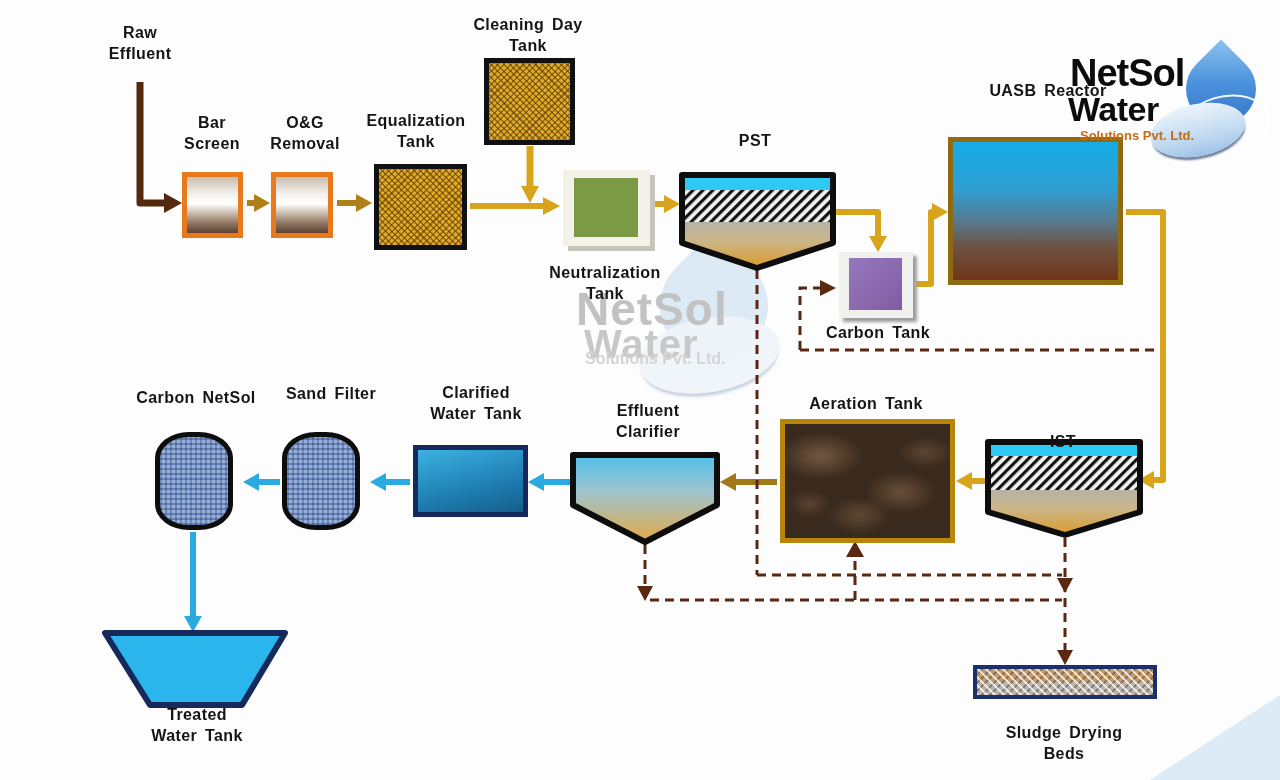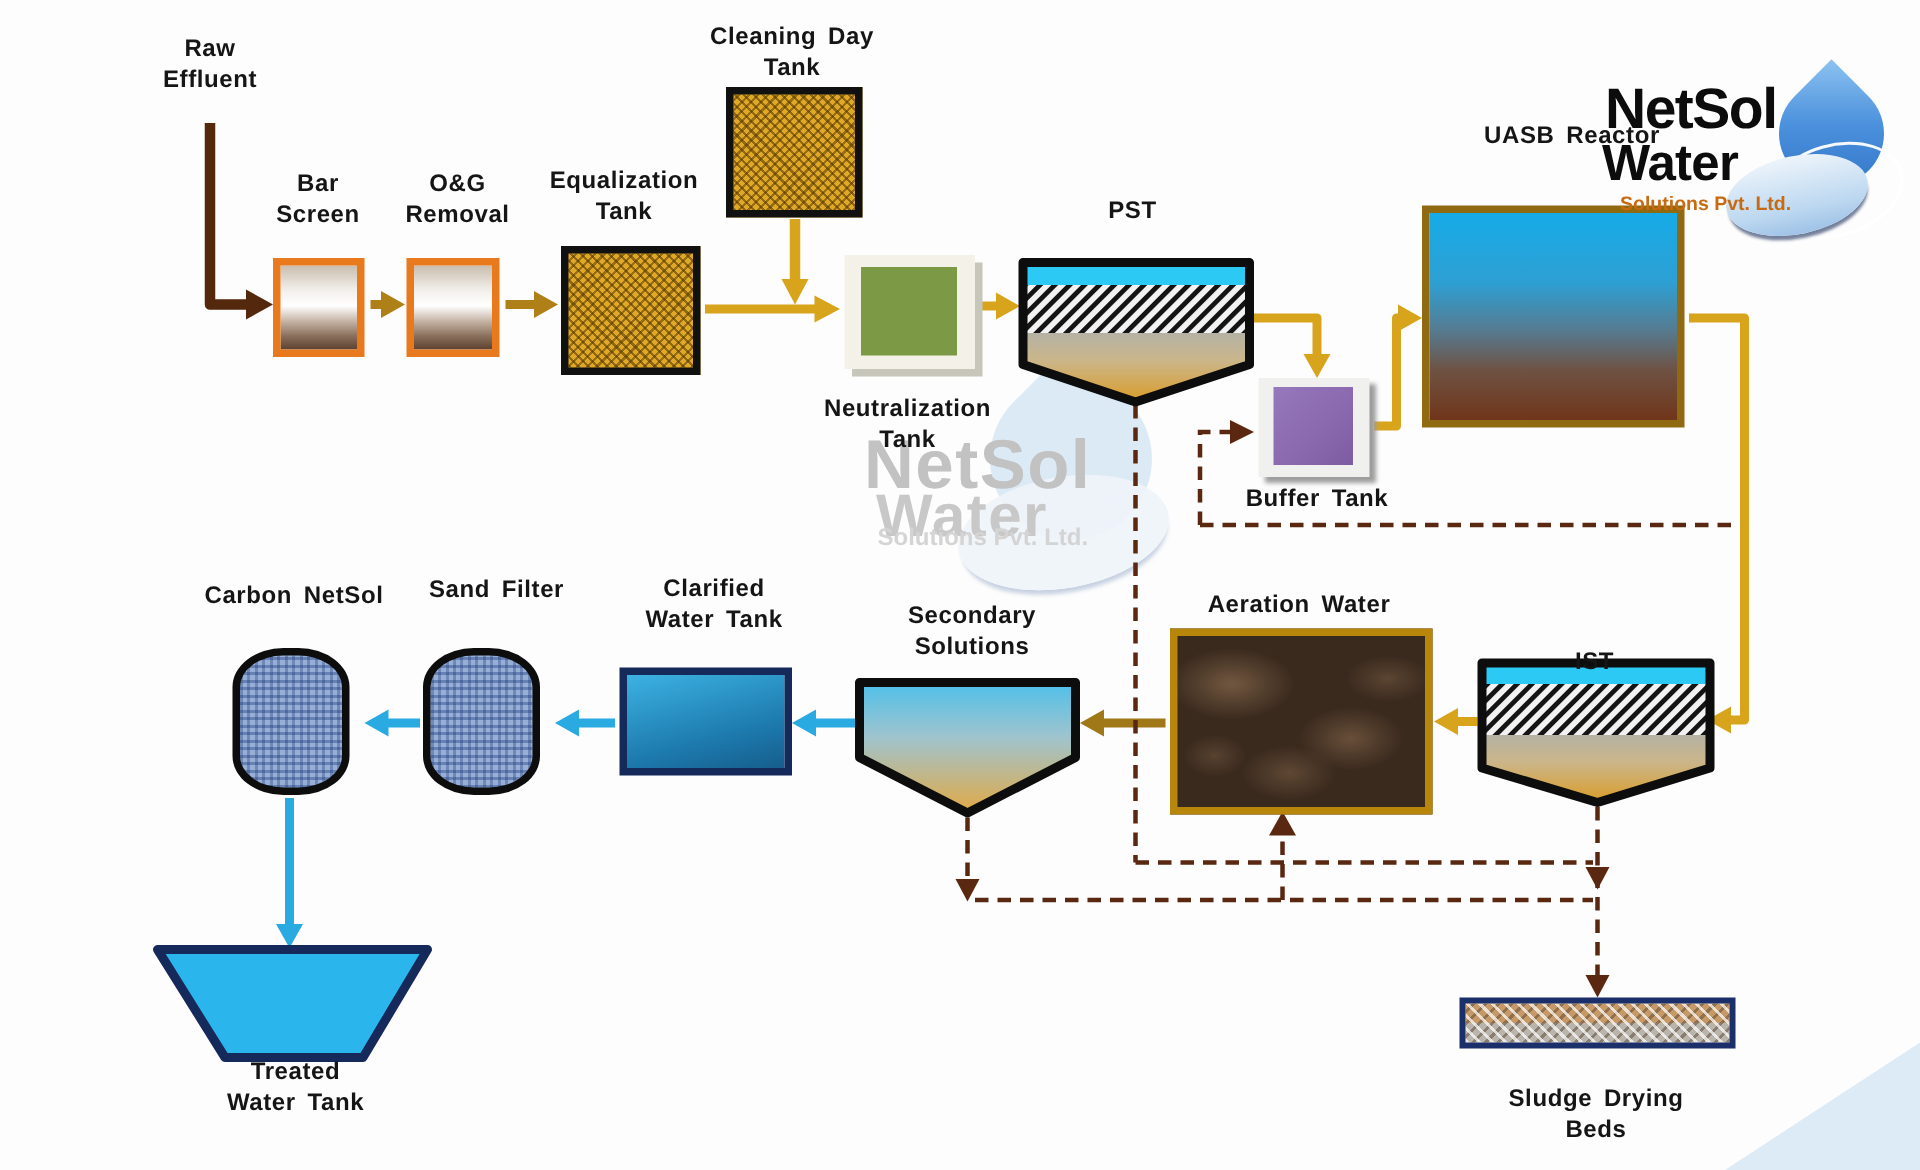--- a/index.html
+++ b/index.html
@@ -222,25 +222,25 @@
   <div class="tank filter" style="left:282px;top:432px;width:78px;height:98px;"></div>
   <div class="tank sludgebed" style="left:973px;top:665px;width:184px;height:34px;"></div>
 
   <div class="lbl" style="left:140px;top:22px;width:80px;">Raw Effluent</div>
   <div class="lbl" style="left:212px;top:112px;width:66px;text-align:center;">Bar Screen</div>
   <div class="lbl" style="left:305px;top:112px;width:78px;">O&amp;G Removal</div>
   <div class="lbl" style="left:416px;top:110px;width:112px;">Equalization Tank</div>
   <div class="lbl" style="left:528px;top:14px;width:136px;">Cleaning Day Tank</div>
   <div class="lbl" style="left:605px;top:262px;width:130px;">Neutralization Tank</div>
   <div class="lbl" style="left:755px;top:130px;width:70px;">PST</div>
-  <div class="lbl" style="left:878px;top:322px;width:130px;">Buffer Tank</div>
+  <div class="lbl" style="left:878px;top:322px;width:130px;">Carbon Tank</div>
   <div class="lbl" style="left:1048px;top:80px;width:180px;">UASB Reactor</div>
   <div class="lbl" style="left:1063px;top:411px;width:70px;margin-top:20px;">IST</div>
-  <div class="lbl" style="left:866px;top:393px;width:160px;">Aeration Water</div>
-  <div class="lbl" style="left:648px;top:400px;width:105px;">Secondary Solutions</div>
+  <div class="lbl" style="left:866px;top:393px;width:160px;">Aeration Tank</div>
+  <div class="lbl" style="left:648px;top:400px;width:105px;">Effluent Clarifier</div>
   <div class="lbl" style="left:476px;top:382px;width:110px;">Clarified Water Tank</div>
   <div class="lbl" style="left:331px;top:383px;width:120px;">Sand Filter</div>
   <div class="lbl" style="left:196px;top:387px;width:140px;">Carbon NetSol</div>
   <div class="lbl" style="left:197px;top:704px;width:112px;">Treated Water Tank</div>
   <div class="lbl" style="left:1064px;top:722px;width:150px;">Sludge Drying Beds</div>
 
   <div id="logo">
     <div class="lg-drop"></div>
     <div class="lg-ellipse2"></div>
     <div class="lg-ellipse"></div>

